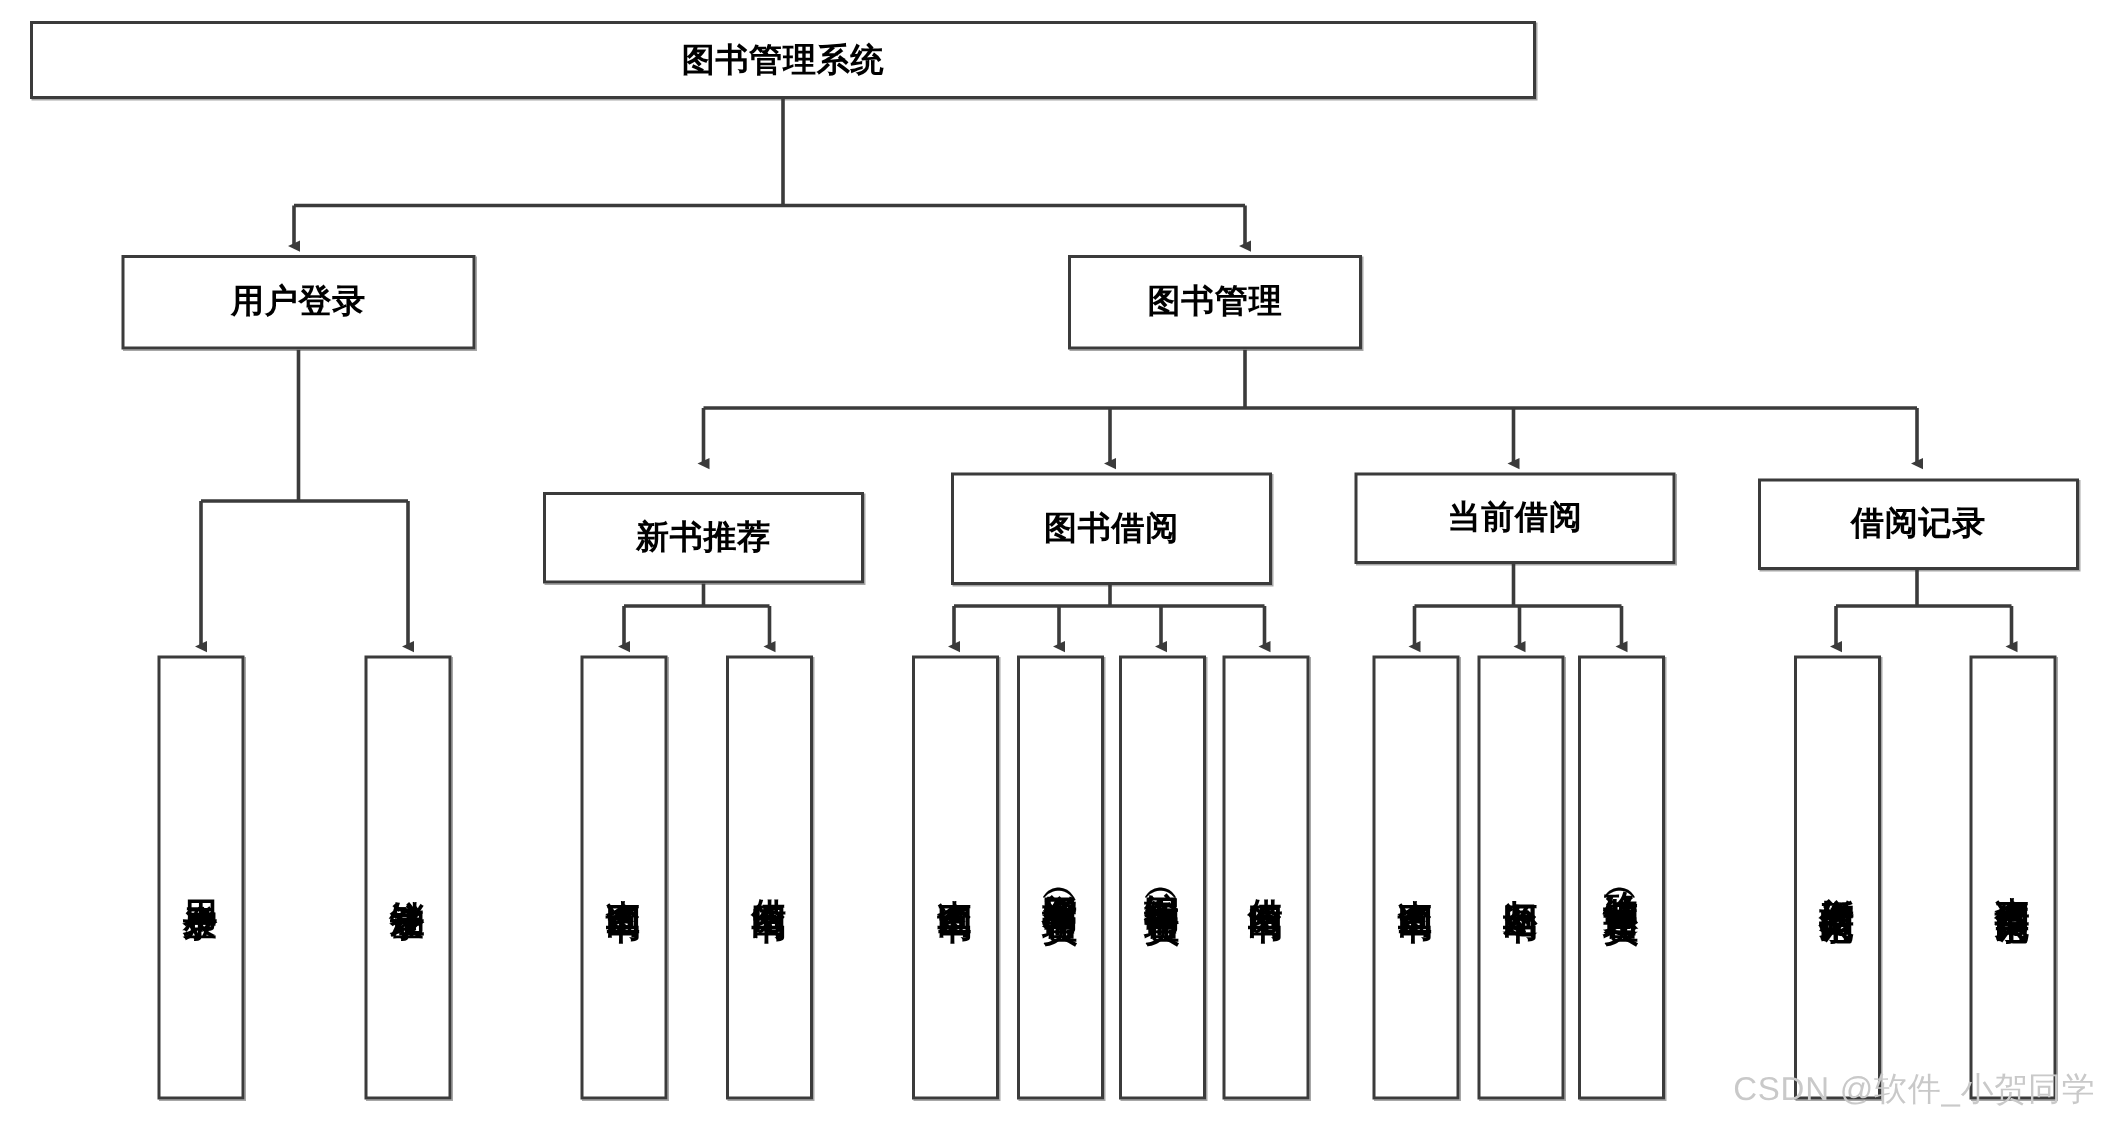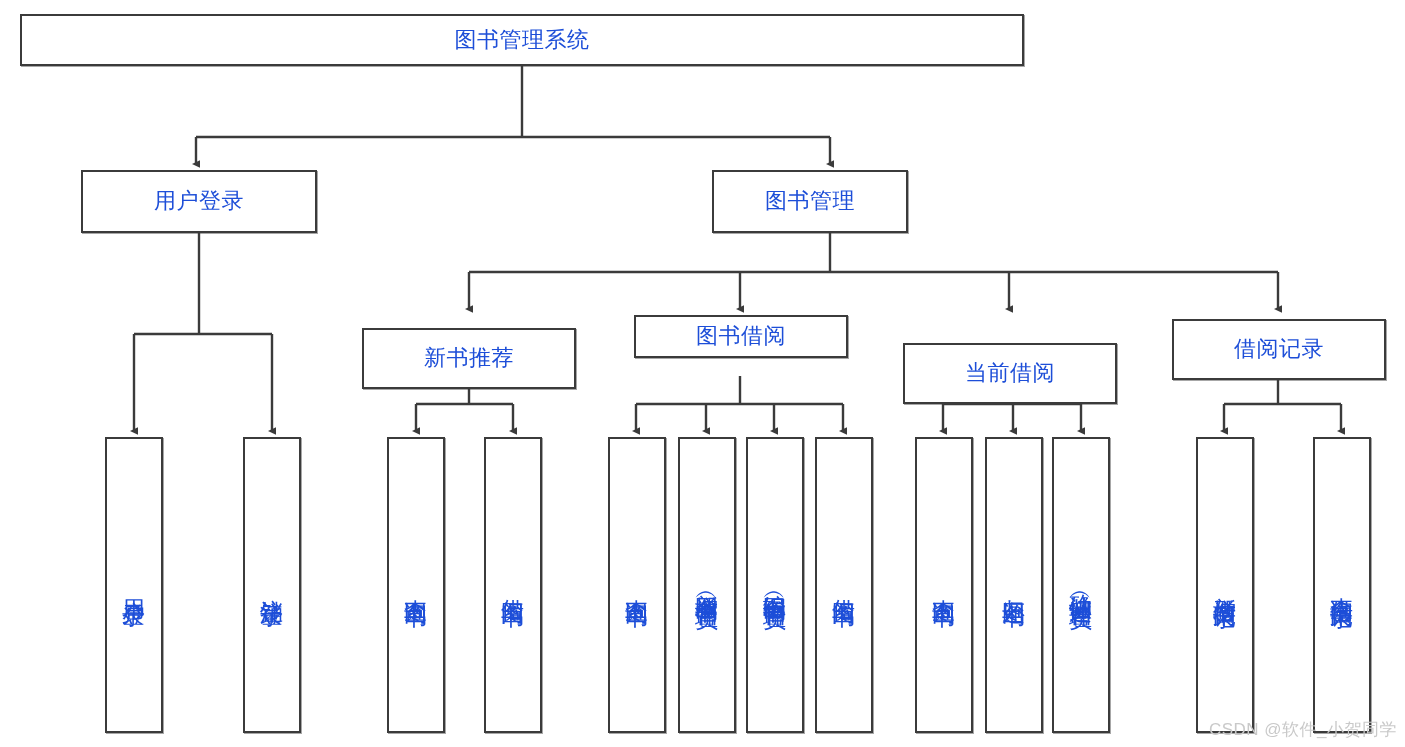--- a/index.html
+++ b/index.html
@@ -31,45 +31,45 @@
     box-sizing: border-box;
     background: #ffffff;
     border: 2px solid #3b3b3b;
     box-shadow: 1px 1px 0 rgba(60,60,60,0.45);
     display: flex;
     align-items: center;
     justify-content: center;
     overflow: hidden;
   }
   .node-label {
-    color: #1d4ed8;
+    color: #000000;
     text-align: left;
     line-height: 1.12;
     letter-spacing: 0.5px;
-    font-weight: 400;
+    font-weight: 700;
     white-space: pre-wrap;
   }
   .node-horizontal .node-label {
     writing-mode: horizontal-tb;
     font-size: 22px;
   }
   .node-vertical .node-label {
     writing-mode: vertical-rl;
     text-orientation: upright;
     font-size: 23px;
     line-height: 1.05;
     letter-spacing: 2px;
     max-height: 100%;
   }
   .watermark {
     position: absolute;
     right: 8px;
     bottom: 6px;
     color: #c9c9c9;
-    font-size: 17px;
+    font-size: 22px;
     letter-spacing: 0.5px;
     white-space: nowrap;
     pointer-events: none;
   }
 </style>
 </head>
 <body>
 
 <div id="diagram-root">
 
@@ -132,25 +132,25 @@
   </div>
 
   <div class="node-box node-horizontal" style="left:712px; top:170px; width:196px; height:63px;">
     <span class="node-label">图书管理</span>
   </div>
 
   <div class="node-box node-horizontal" style="left:362px; top:328px; width:214px; height:61px;">
     <span class="node-label">新书推荐</span>
   </div>
 
-  <div class="node-box node-horizontal" style="left:634px; top:315px; width:214px; height:43px;">
+  <div class="node-box node-horizontal" style="left:634px; top:315px; width:214px; height:75px;">
     <span class="node-label">图书借阅</span>
   </div>
 
-  <div class="node-box node-horizontal" style="left:903px; top:315px; width:214px; height:61px;margin-top:28px;">
+  <div class="node-box node-horizontal" style="left:903px; top:315px; width:214px; height:61px;">
     <span class="node-label">当前借阅</span>
   </div>
 
   <div class="node-box node-horizontal" style="left:1172px; top:319px; width:214px; height:61px;">
     <span class="node-label">借阅记录</span>
   </div>
 
   <div class="node-box node-vertical" style="left:105px; top:437px; width:58px; height:296px;">
     <span class="node-label">用户登录</span>
   </div>

